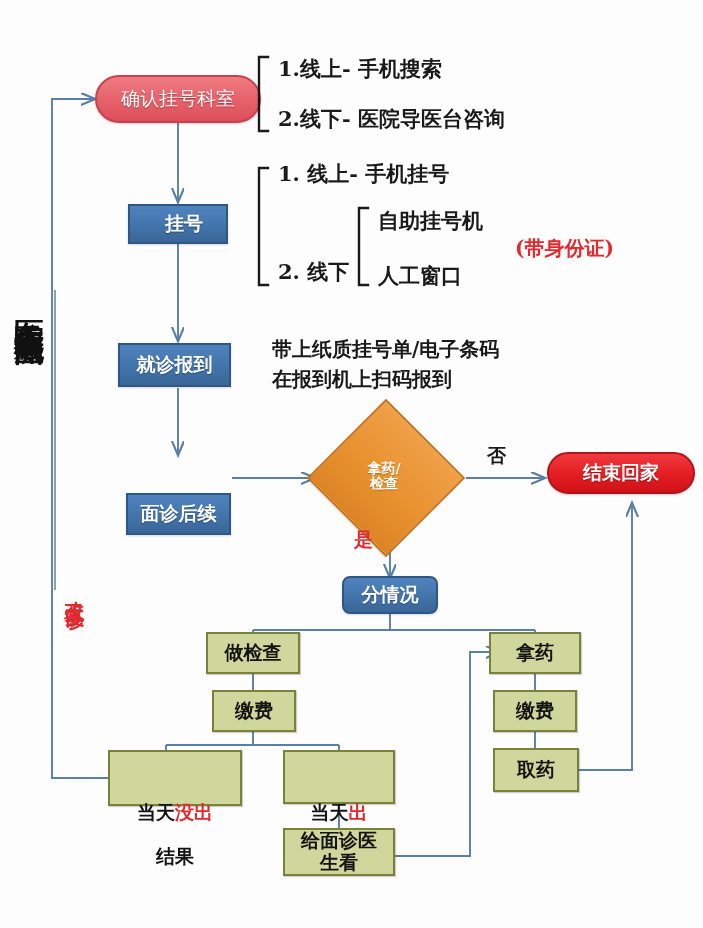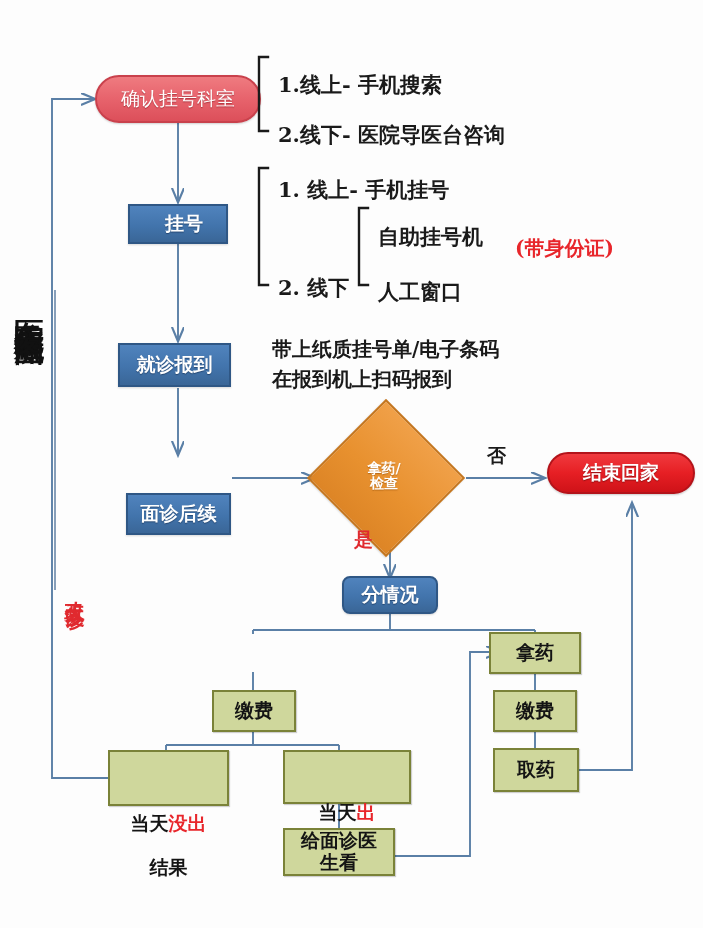--- a/index.html
+++ b/index.html
@@ -110,21 +110,21 @@
   }
 
   
   .ann {
     position: absolute;
     font-family: "DejaVu Serif", "Liberation Serif", serif;
     font-weight: 700;
     color: #1a1a1a;
     white-space: nowrap;
   }
-  .ann-21 { font-size: 21px; margin-top: 16px; }
+  .ann-21 { font-size: 21px; }
   .ann-20 { font-size: 20px; }
   .ann-red {
     color: #e8262b;
   }
   .edge-label {
     position: absolute;
     font-family: "DejaVu Serif", "Liberation Serif", serif;
     font-weight: 700;
     font-size: 19px;
     color: #1a1a1a;
@@ -225,37 +225,38 @@
   <div class="diamond-wrap" style="left:330px; top:422px; width:108px; height:108px;">
     <div class="diamond-shape"></div>
     <div class="diamond-label">拿药/
 检查</div>
   </div>
 
   <div class="node pill-end" style="left:547px; top:452px; width:148px; height:42px;">结束回家</div>
 
   <div class="node rect-blue" style="left:342px; top:576px; width:96px; height:38px;border-radius:8px;">分情况</div>
 
+  <div class="node rect-green" style="left:206px; top:632px; width:94px; height:42px;">做检查</div>
 
   <div class="node rect-green" style="left:212px; top:690px; width:84px; height:42px;">缴费</div>
 
   <div class="node rect-green" style="left:489px; top:632px; width:92px; height:42px;">拿药</div>
 
   <div class="node rect-green" style="left:493px; top:690px; width:84px; height:42px;">缴费</div>
 
   <div class="node rect-green" style="left:493px; top:748px; width:86px; height:44px;">取药</div>
 
-  <div class="node rect-green" style="left:108px; top:750px; width:121px; height:56px; display:block; padding-top:15px;">
+  <div class="node rect-green" style="left:108px; top:750px; width:134px; height:56px; display:block; padding-top:4px;">
     <div style="line-height:1.2;">
       <span>当天</span><span class="ann-red" style="color:#e8262b;">没出</span>
     </div>
     <div style="line-height:1.2;">结果</div>
   </div>
 
-  <div class="node rect-green" style="left:283px; top:750px; width:128px; height:54px; display:block; padding-top:4px;">
+  <div class="node rect-green" style="left:283px; top:750px; width:112px; height:54px; display:block; padding-top:4px;">
     <div style="line-height:1.2;">
       <span>当天</span><span style="color:#e8262b;">出</span>
     </div>
     <div style="line-height:1.2;">结果</div>
   </div>
 
   <div class="node rect-green" style="left:283px; top:828px; width:112px; height:48px;">给面诊医
 生看</div>
 
   <div class="edge-label" style="left:487px; top:443px;">否</div>

